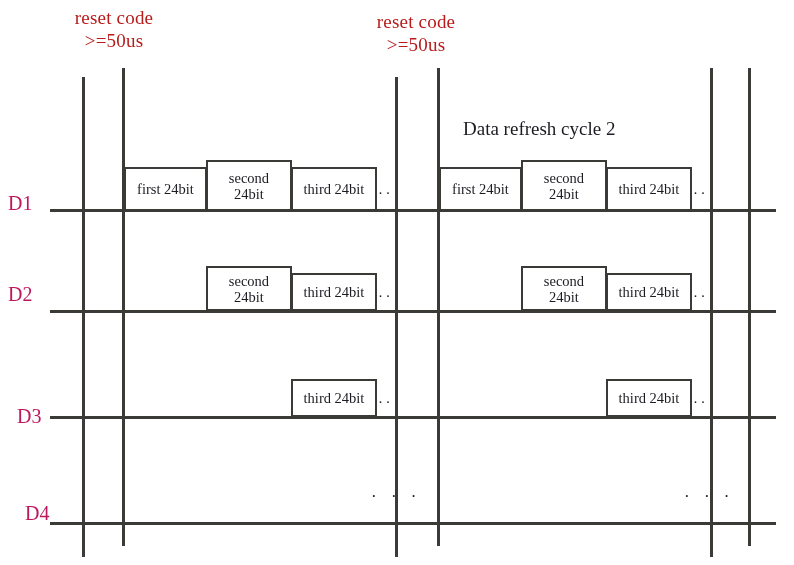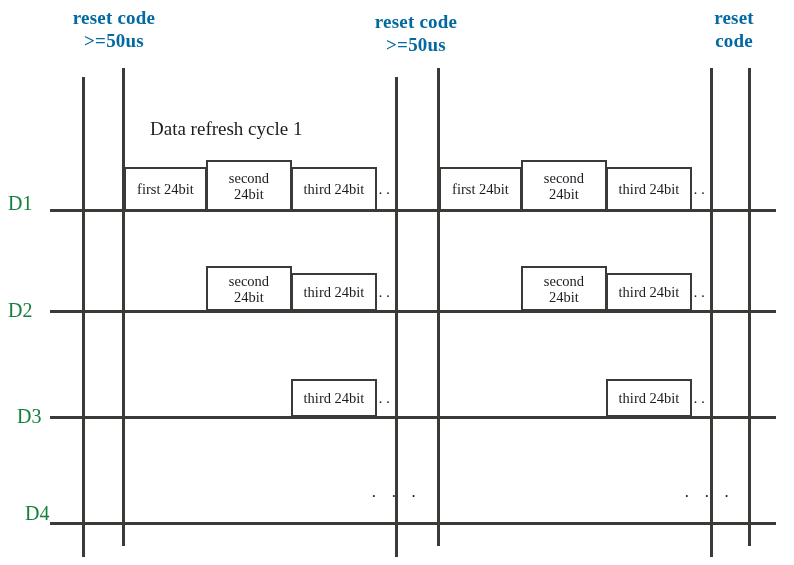--- a/index.html
+++ b/index.html
@@ -30,39 +30,38 @@
   }
 
   
   .reset-label {
     position: absolute;
     text-align: center;
     font-size: 19px;
     line-height: 23px;
     letter-spacing: 0.2px;
     white-space: pre-line;
-    color: #0369a1;
-    font-weight: bold;
+    color: #b91c1c;
   }
 
   
   .cycle-label {
     position: absolute;
     font-size: 19px;
     line-height: 22px;
     white-space: nowrap;
     color: #1b1b22;
   }
 
   
   .chan-label {
     position: absolute;
     font-size: 20px;
     line-height: 20px;
-    color: #15803d;
+    color: #be185d;
   }
 
   
   .pkt {
     position: absolute;
     box-sizing: border-box;
     border: 2px solid #3a3a36;
     background: #ffffff;
     display: flex;
     align-items: center;
@@ -97,28 +96,26 @@
 <body>
 
 <div id="diagram">
 
   <div class="reset-label" style="left:56px; top:6px; width:116px;">reset code
 &gt;=50us</div>
 
   <div class="reset-label" style="left:358px; top:10px; width:116px;">reset code
 &gt;=50us</div>
 
-  <div class="reset-label" style="left:694px; top:6px; width:80px;">reset
-code</div>
-
-  <div class="cycle-label" style="left:150px; top:118px;">Data refresh cycle 1</div>
 
 
+  <div class="cycle-label" style="left:463px; top:118px;">Data refresh cycle 2</div>
+
   <div class="chan-label" style="left:8px; top:193px;">D1</div>
-  <div class="chan-label" style="left:8px; top:300px;">D2</div>
+  <div class="chan-label" style="left:8px; top:284px;">D2</div>
   <div class="chan-label" style="left:17px; top:406px;">D3</div>
   <div class="chan-label" style="left:8px; top:503px;margin-left:17px;">D4</div>
 
   <div class="hline" style="left:50px; top:209px; width:726px;"></div>
   <div class="hline" style="left:50px; top:310px; width:726px;"></div>
   <div class="hline" style="left:50px; top:416px; width:726px;"></div>
   <div class="hline" style="left:50px; top:522px; width:726px;"></div>
 
   <div class="vline" style="left:82px; top:77px; height:480px;"></div>
   <div class="vline" style="left:122px; top:68px; height:478px;"></div>

